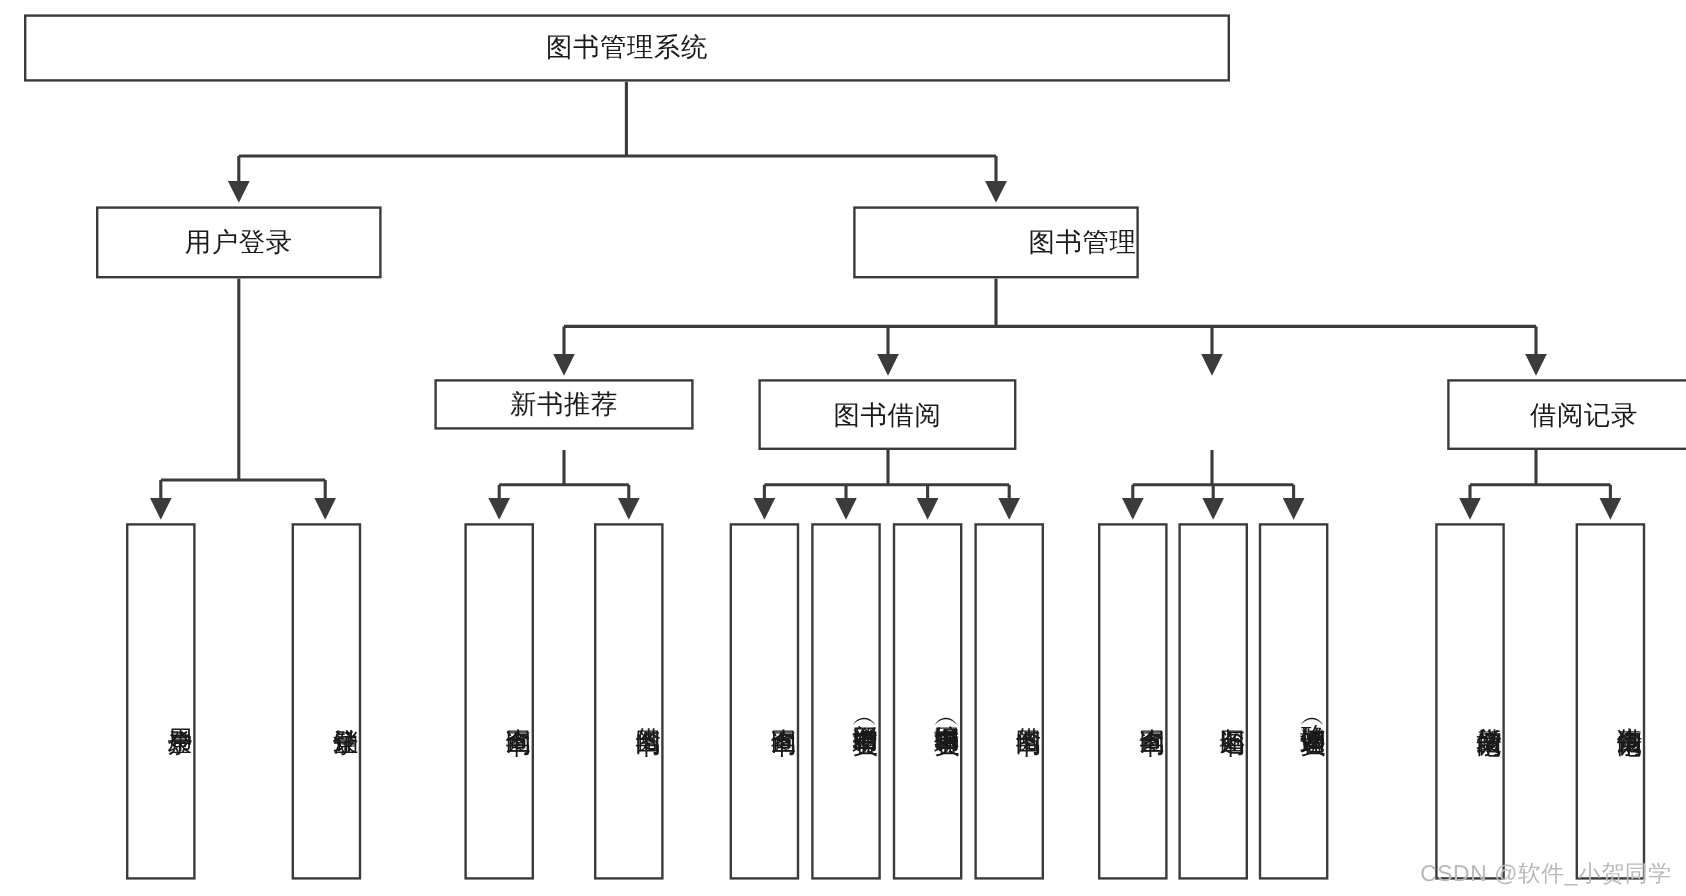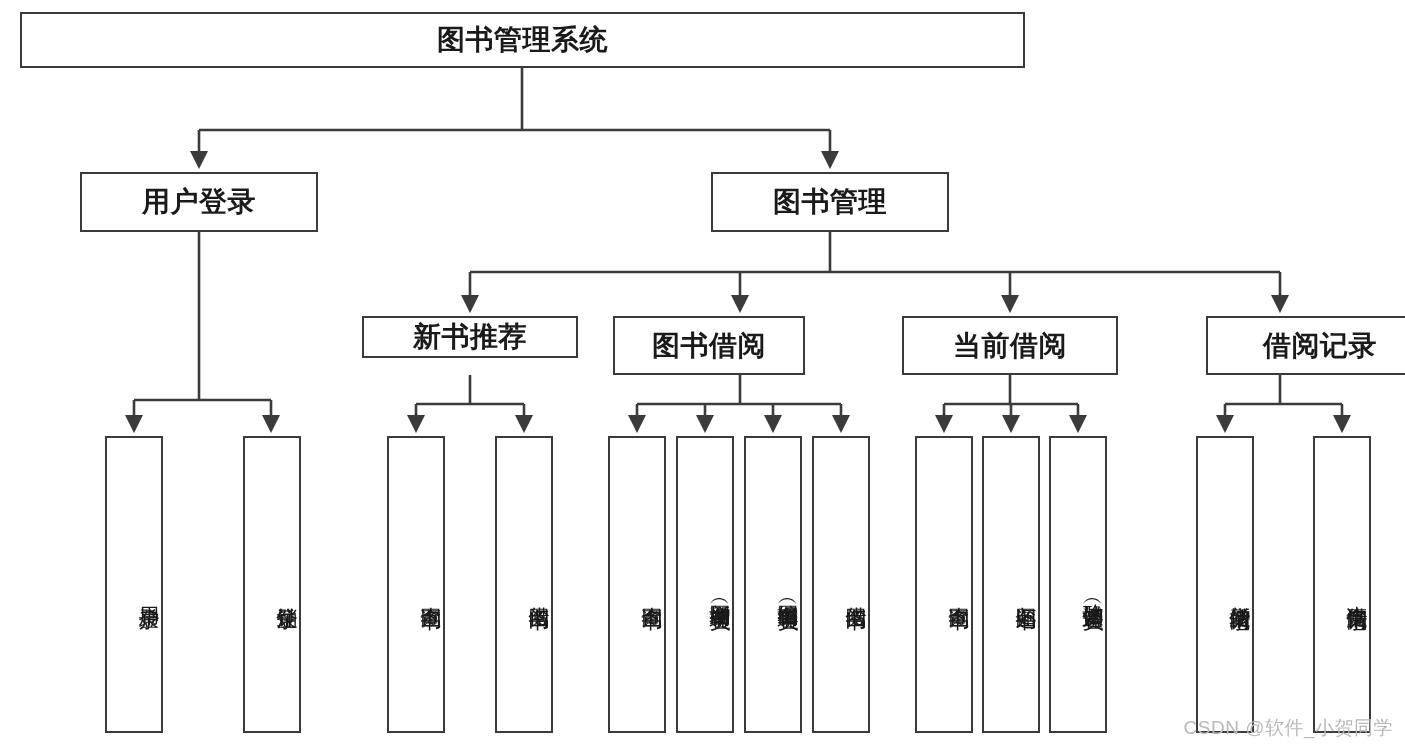--- a/index.html
+++ b/index.html
@@ -30,23 +30,22 @@
     background: #ffffff;
     border: 2.5px solid #3b3b3b;
     display: flex;
     align-items: center;
     justify-content: center;
     color: #1a1a1a;
     text-align: center;
     line-height: 1.18;
   }
   .node.horiz {
-    font-size: 28px;
+    font-size: 22px;
     letter-spacing: 0.5px;
-    font-weight: bold;
   }
   .node.vert {
     writing-mode: vertical-rl;
     text-orientation: upright;
     font-size: 21px;
     letter-spacing: 1px;
     padding-top: 14px;
     align-items: flex-start;
     justify-content: center;
   }
@@ -120,32 +119,29 @@
     </g>
   </svg>
 
   <div class="node horiz" style="left:20px; top:12px; width:1005px; height:56px;">
     <span class="label">图书管理系统</span>
   </div>
 
   <div class="node horiz" style="left:80px; top:172px; width:238px; height:60px;">
     <span class="label">用户登录</span>
   </div>
-  <div class="node horiz" style="left:711px; top:172px; width:238px; height:60px;">
+  <div class="node horiz" style="left:711px; top:172px; width:238px; height:60px;justify-content:flex-end;">
     <span class="label">图书管理</span>
   </div>
 
   <div class="node horiz" style="left:362px; top:316px; width:216px; height:42px;">
     <span class="label">新书推荐</span>
   </div>
-  <div class="node horiz" style="left:613px; top:316px; width:192px; height:59px;">
+  <div class="node horiz" style="left:632px; top:316px; width:215px; height:59px;">
     <span class="label">图书借阅</span>
-  </div>
-  <div class="node horiz" style="left:902px; top:316px; width:216px; height:59px;">
-    <span class="label">当前借阅</span>
   </div>
   <div class="node horiz" style="left:1172px; top:316px; width:228px; height:59px;margin-left:34px;">
     <span class="label">借阅记录</span>
   </div>
 
   <div class="node vert" style="left:105px; top:436px; width:58px; height:297px;">
     <span class="label">用户登录</span>
   </div>
   <div class="node vert" style="left:243px; top:436px; width:58px; height:297px;">
     <span class="label">注销登录</span>

